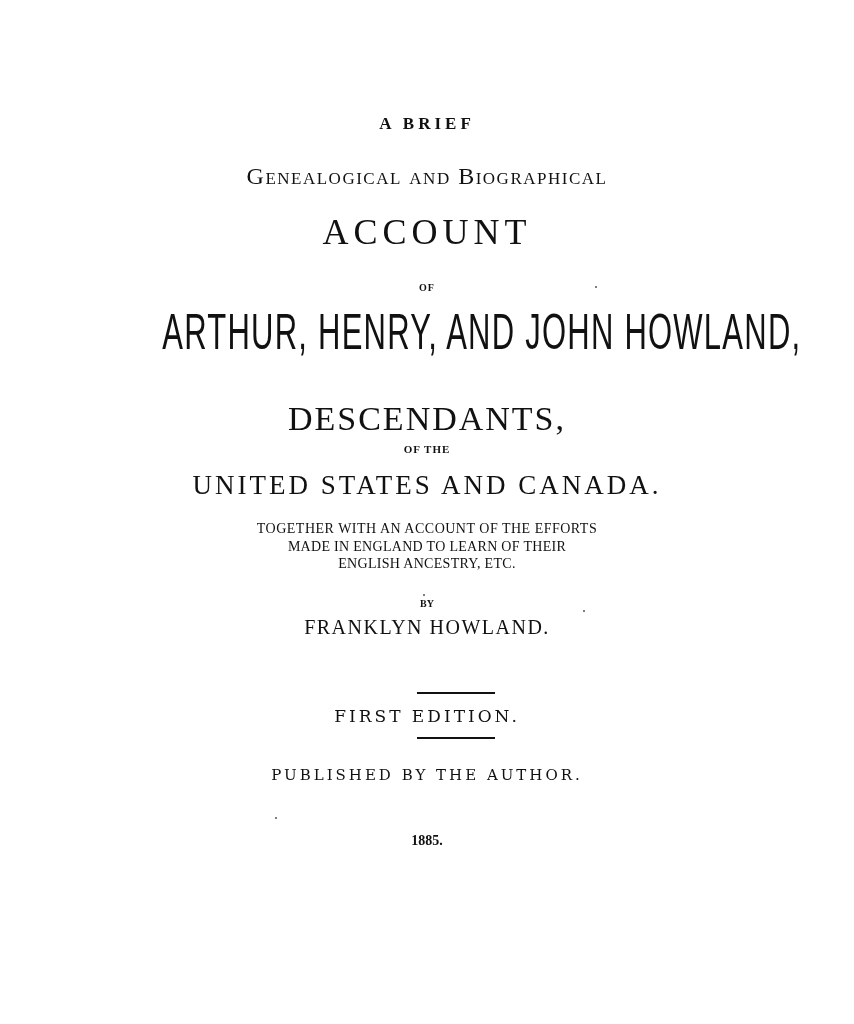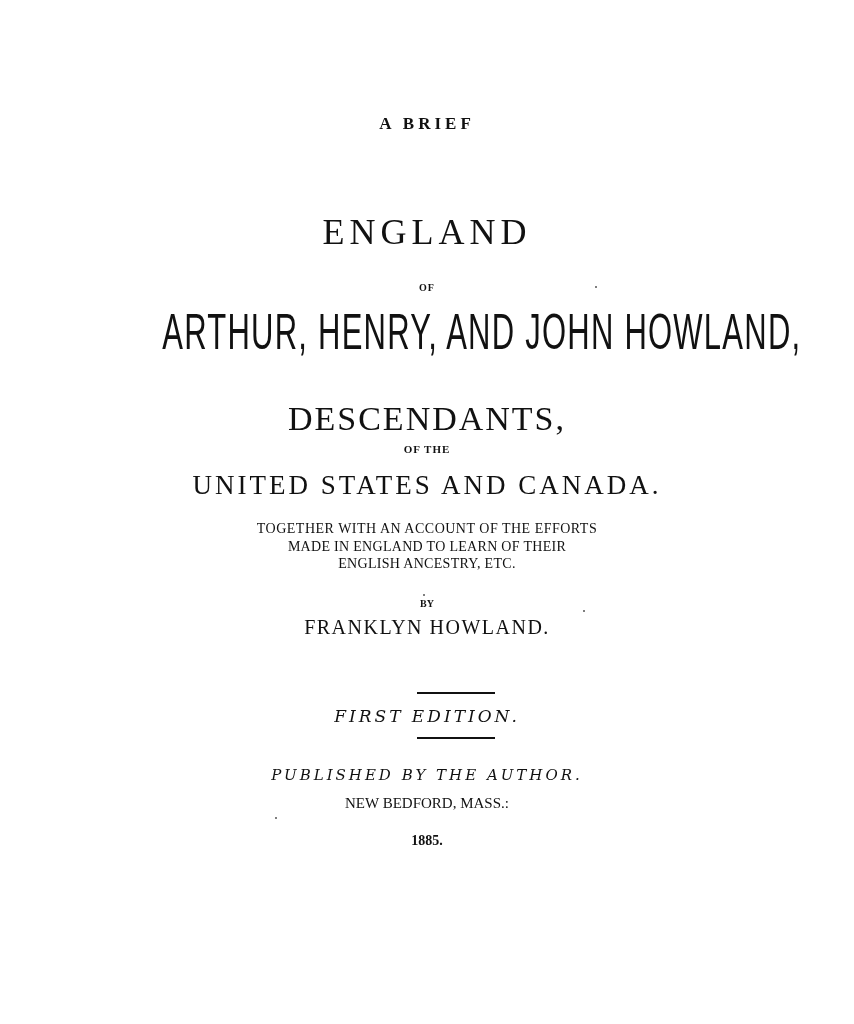--- a/index.html
+++ b/index.html
@@ -1,20 +1,20 @@
 <!DOCTYPE html>
 <html><head>
   <meta charset="utf-8">
   <style>
     html, body { margin: 0; padding: 0; background: #ffffff; }
     body { width: 854px; height: 1024px; position: relative; overflow: hidden; color: #111; }
     .page { position: absolute; left: 0; top: 0; width: 854px; height: 732px; }
     .line { position: absolute; left: 0; width: 854px; text-align: center; white-space: nowrap; }
     .serif { font-family: "Liberation Serif", "DejaVu Serif", serif; }
-    .wide { font-family: "DejaVu Serif", serif; font-style: italic; }
+    .wide { font-family: "DejaVu Serif", serif; }
     .cond { font-family: "Liberation Sans", sans-serif; }
 
     .brief { top: 114px; font-size: 17px; letter-spacing: 4px; font-weight: bold; }
     .gen { top: 163px; font-size: 24px; letter-spacing: 1.5px; font-variant: small-caps; }
     .history { top: 211px; font-size: 36px; letter-spacing: 5px; }
     .of { top: 282px; font-size: 10px; font-weight: bold; letter-spacing: 1px; }
     .names { top: 303px; font-size: 50px; letter-spacing: 2px; transform: scaleX(0.62); transform-origin: center; font-weight: normal; }
     .andtheir { top: 362px; font-size: 11px; font-weight: bold; letter-spacing: 1px; }
     .desc { top: 400px; font-size: 34px; letter-spacing: 2px; }
     .ofthe { top: 443px; font-size: 11px; font-weight: bold; letter-spacing: 1px; }
@@ -33,39 +33,39 @@
     .rule-top { top: 692px; }
     .rule-bottom { top: 737px; }
 
     .speck { position: absolute; width: 2px; height: 2px; background: #555; border-radius: 1px; }
   </style>
 </head>
 <body>
 
 <div class="page">
   <div class="line serif brief">A BRIEF</div>
-  <div class="line serif history">ENGLAND</div>
+  <div class="line serif gen">Genealogical and Biographical</div>
+  <div class="line serif history">ACCOUNT</div>
   <div class="line serif of">OF</div>
   <div class="line cond names">ARTHUR, HENRY, AND JOHN HOWLAND,</div>
   <div class="line serif desc">DESCENDANTS,</div>
   <div class="line serif ofthe">OF THE</div>
   <div class="line serif us">UNITED STATES AND CANADA.</div>
 
   <div class="line serif tog1">TOGETHER WITH AN ACCOUNT OF THE EFFORTS</div>
   <div class="line serif tog2">MADE IN ENGLAND TO LEARN OF THEIR</div>
   <div class="line serif tog3">ENGLISH ANCESTRY, ETC.</div>
 
   <div class="line serif by">BY</div>
   <div class="line serif author">FRANKLYN HOWLAND.</div>
 
   <div class="rule rule-top"></div>
   <div class="line wide edition">FIRST EDITION.</div>
   <div class="rule rule-bottom"></div>
 
-  <div class="line serif place">NEW BEDFORD, MASS.:</div>
   <div class="line wide pub">PUBLISHED BY THE AUTHOR.</div>
   <div class="line serif year">1885.</div>
 
   <div class="speck" style="left:595px; top:286px;"></div>
   <div class="speck" style="left:583px; top:610px;"></div>
   <div class="speck" style="left:423px; top:594px;"></div>
   <div class="speck" style="left:275px; top:817px;"></div>
 </div>
 
 </body></html>

